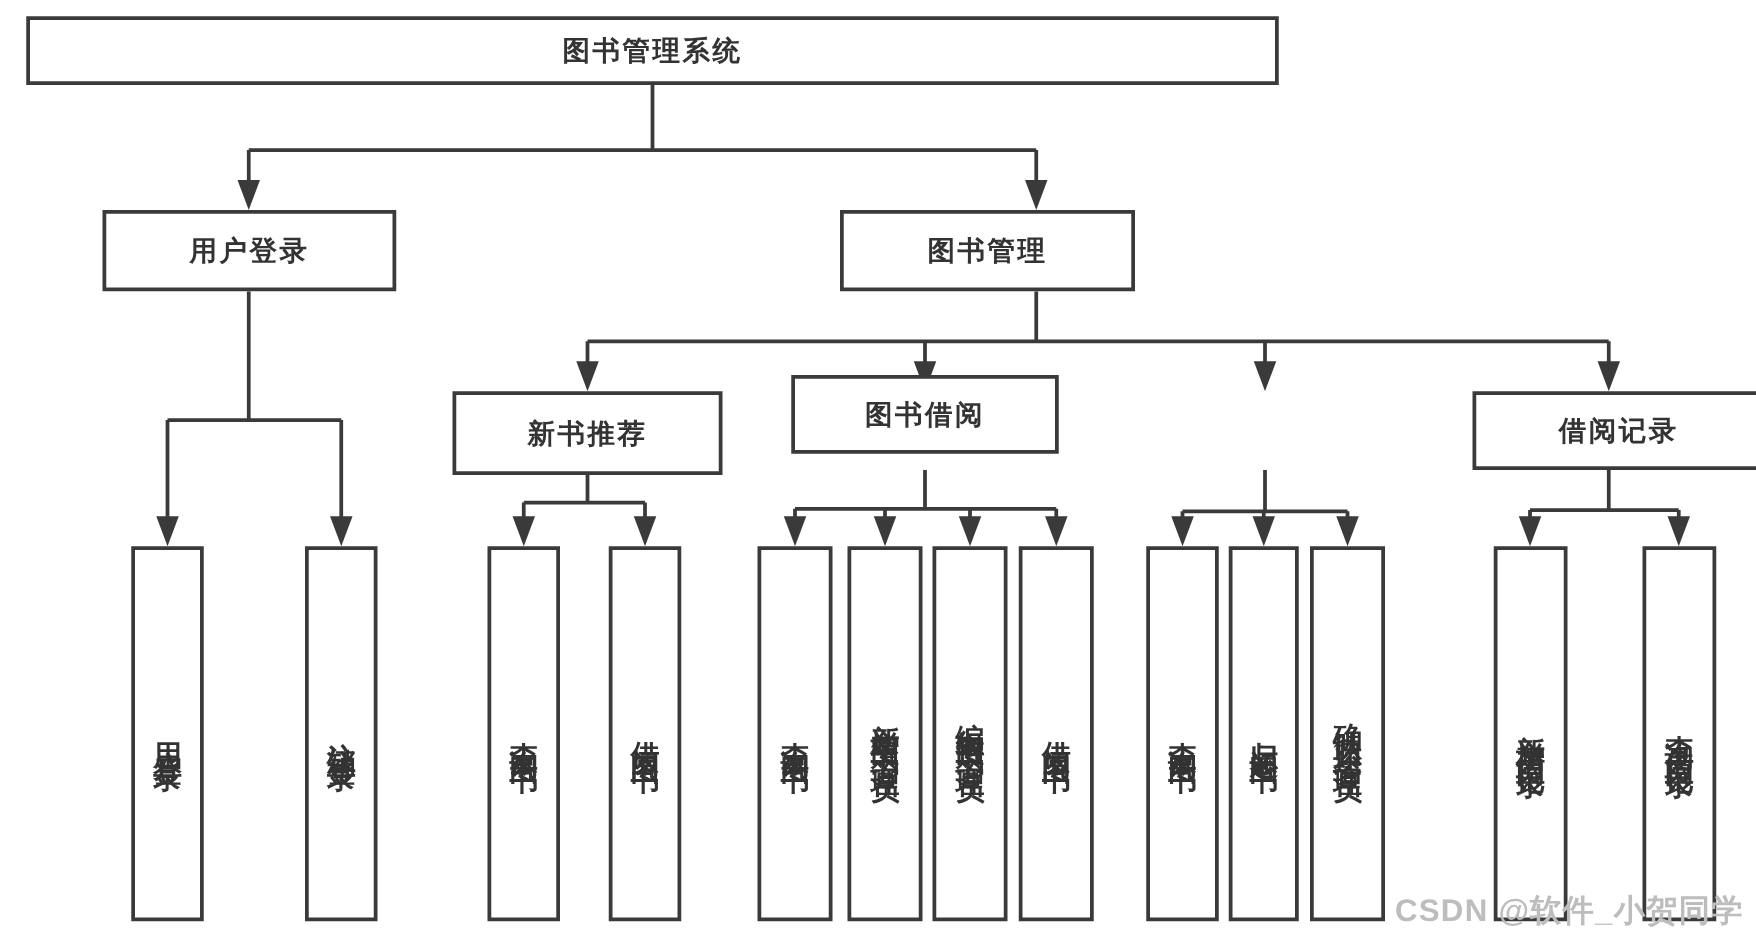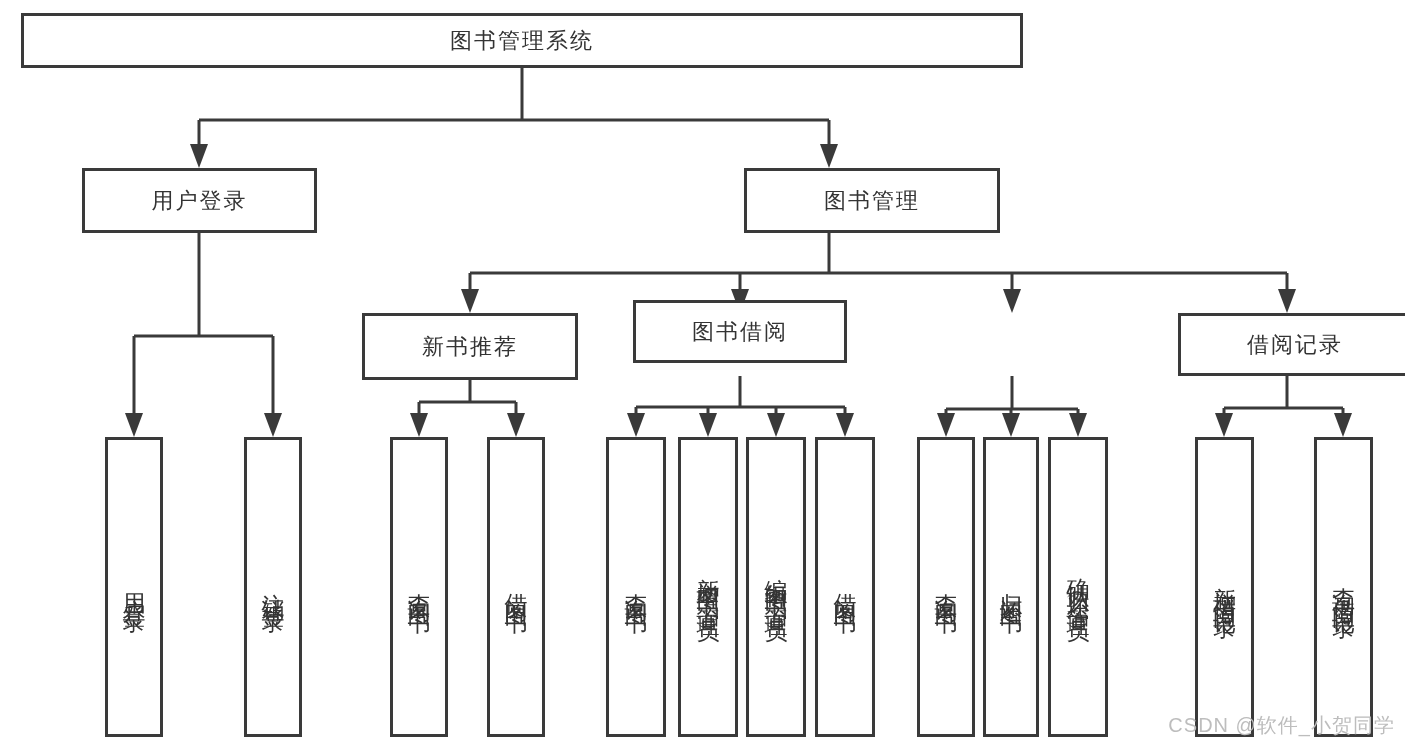--- a/index.html
+++ b/index.html
@@ -6,37 +6,38 @@
     --line:#3a3a3a;
     --text:#333333;
     --wm:#bdbdbd;
     --bg:#ffffff;
   }
   html,body{margin:0;padding:0;background:var(--bg);}
   body{font-family:"Liberation Sans", sans-serif;}
   .stage{
     position:relative;width:1405px;height:747px;background:var(--bg);
     overflow:hidden;
+    font-weight:bold;
   }
   .connector-layer{position:absolute;left:0;top:0;z-index:1;}
   .connector-layer .ln{stroke:var(--line);stroke-width:3;fill:none;}
   .connector-layer .ah{fill:var(--line);stroke:none;}
   .node{
     position:absolute;box-sizing:border-box;background:#fff;
     border:3px solid var(--line);display:flex;align-items:center;justify-content:center;
     color:var(--text);z-index:2;
   }
   .node.h span{font-size:22px;letter-spacing:2px;white-space:nowrap;}
   .node.v span{
     writing-mode:vertical-rl;text-orientation:mixed;
     font-size:23px;letter-spacing:6px;line-height:1;white-space:nowrap;
   }
   .watermark{
     position:absolute;top:712px;right:10px;z-index:3;
-    font-size:20px;color:var(--wm);letter-spacing:1px;white-space:nowrap;
+    font-size:25px;color:var(--wm);letter-spacing:1px;white-space:nowrap;
   }
 </style>
 </head>
 <body>
 
 <div class="stage">
 
   <svg class="connector-layer" width="1405" height="747" viewBox="0 0 1405 747">
 
     <path class="ln" d="M522,68 V120 M199,120 H829 M199,120 V156 M829,120 V156"></path>
@@ -73,21 +74,21 @@
     <polygon class="ah" points="1334,413 1352,413 1343,437"></polygon>
   </svg>
 
   <div class="node h" style="left:21px;top:13px;width:1002px;height:55px">
     <span>图书管理系统</span>
   </div>
 
   <div class="node h" style="left:82px;top:168px;width:235px;height:65px">
     <span>用户登录</span>
   </div>
-  <div class="node h" style="left:744px;top:168px;width:256px;height:65px">
+  <div class="node h" style="left:672px;top:168px;width:236px;height:65px">
     <span>图书管理</span>
   </div>
 
   <div class="node h" style="left:362px;top:313px;width:216px;height:67px">
     <span>新书推荐</span>
   </div>
   <div class="node h" style="left:633px;top:300px;width:214px;height:63px">
     <span>图书借阅</span>
   </div>
   <div class="node h" style="left:1178px;top:313px;width:234px;height:63px">

